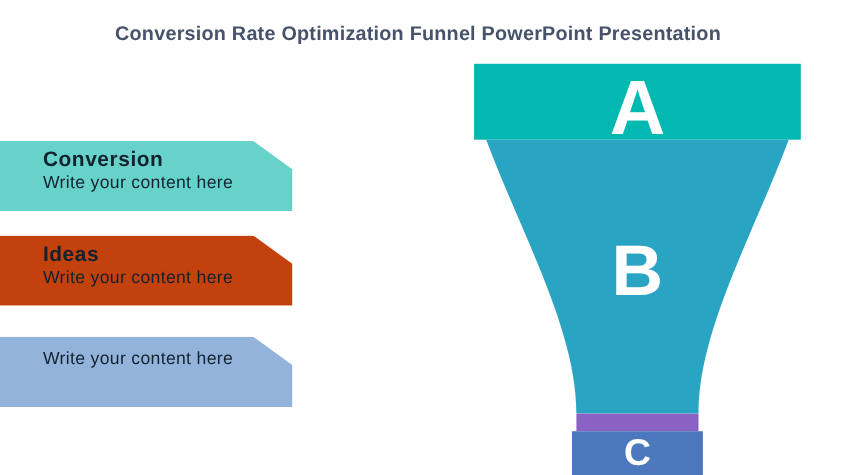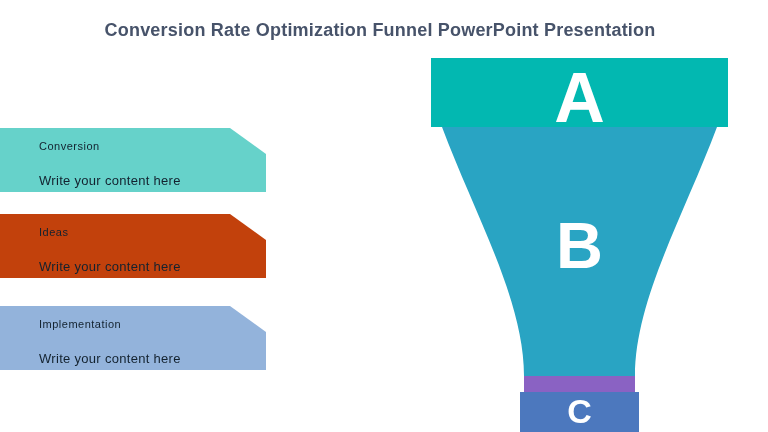--- a/index.html
+++ b/index.html
@@ -34,30 +34,30 @@
     width: 266px;
     height: 64px;
     clip-path: polygon(0 0, calc(100% - 36px) 0, 100% 26px, 100% 100%, 0 100%);
     box-sizing: border-box;
     padding: 9px 0 0 39px;
   }
   .callout-1 { top: 128px; }
   .callout-2 { top: 214px; }
   .callout-3 { top: 306px; }
   .callout-label {
-    font-size: 11px;
-    font-weight: 400;
+    font-size: 19px;
+    font-weight: 700;
     letter-spacing: 0.5px;
     line-height: 18px;
   }
   .callout-content {
-    font-size: 13px;
+    font-size: 16px;
     font-weight: 400;
     letter-spacing: 0.3px;
-    margin-top: 17px;
+    margin-top: 3px;
     line-height: 18px;
   }
   .funnel-svg {
     position: absolute;
     top: 0;
     left: 0;
     width: 768px;
     height: 432px;
   }
   .funnel-letter {
@@ -76,21 +76,20 @@
     <div class="callout-label" style="color: rgb(19, 34, 47);">Conversion</div>
     <div class="callout-content" style="color: rgb(19, 34, 47);">Write your content here</div>
   </div>
 
   <div class="callout callout-2" style="background: #c2410c;">
     <div class="callout-label" style="color: rgb(19, 34, 47);">Ideas</div>
     <div class="callout-content" style="color: rgb(19, 34, 47);">Write your content here</div>
   </div>
 
   <div class="callout callout-3" style="background: rgb(147, 179, 219);">
-    <div class="callout-label" style="color: rgb(19, 34, 47);">Implementation</div>
     <div class="callout-content" style="color: rgb(19, 34, 47);">Write your content here</div>
   </div>
 
   <svg class="funnel-svg" viewBox="0 0 768 432">
     <rect x="431" y="58" width="297" height="69" fill="#02B8B1"></rect>
     <path d="M 442 127 C 475 215 524 300 524 376 L 635 376 C 635 300 684 215 717 127 Z" fill="#29A4C3"></path>
     <rect x="524" y="376" width="111" height="16" fill="#8A62C3"></rect>
     <rect x="520" y="392" width="119" height="40" fill="#4C78BE"></rect>
     <text class="funnel-letter" x="579.5" y="122" font-size="70" text-anchor="middle" fill="#FFFFFF">A</text>
     <text class="funnel-letter" x="579.5" y="268" font-size="65" text-anchor="middle" fill="#FFFFFF">B</text>

